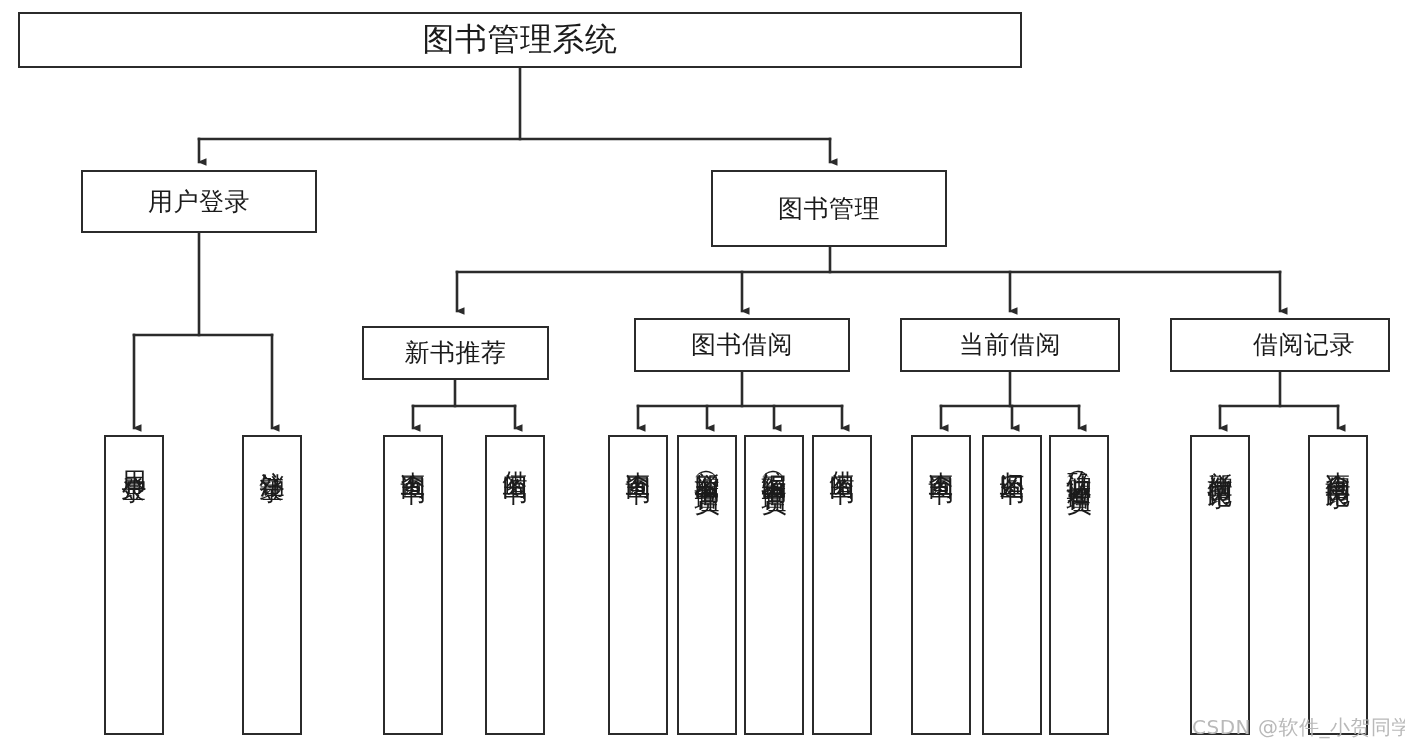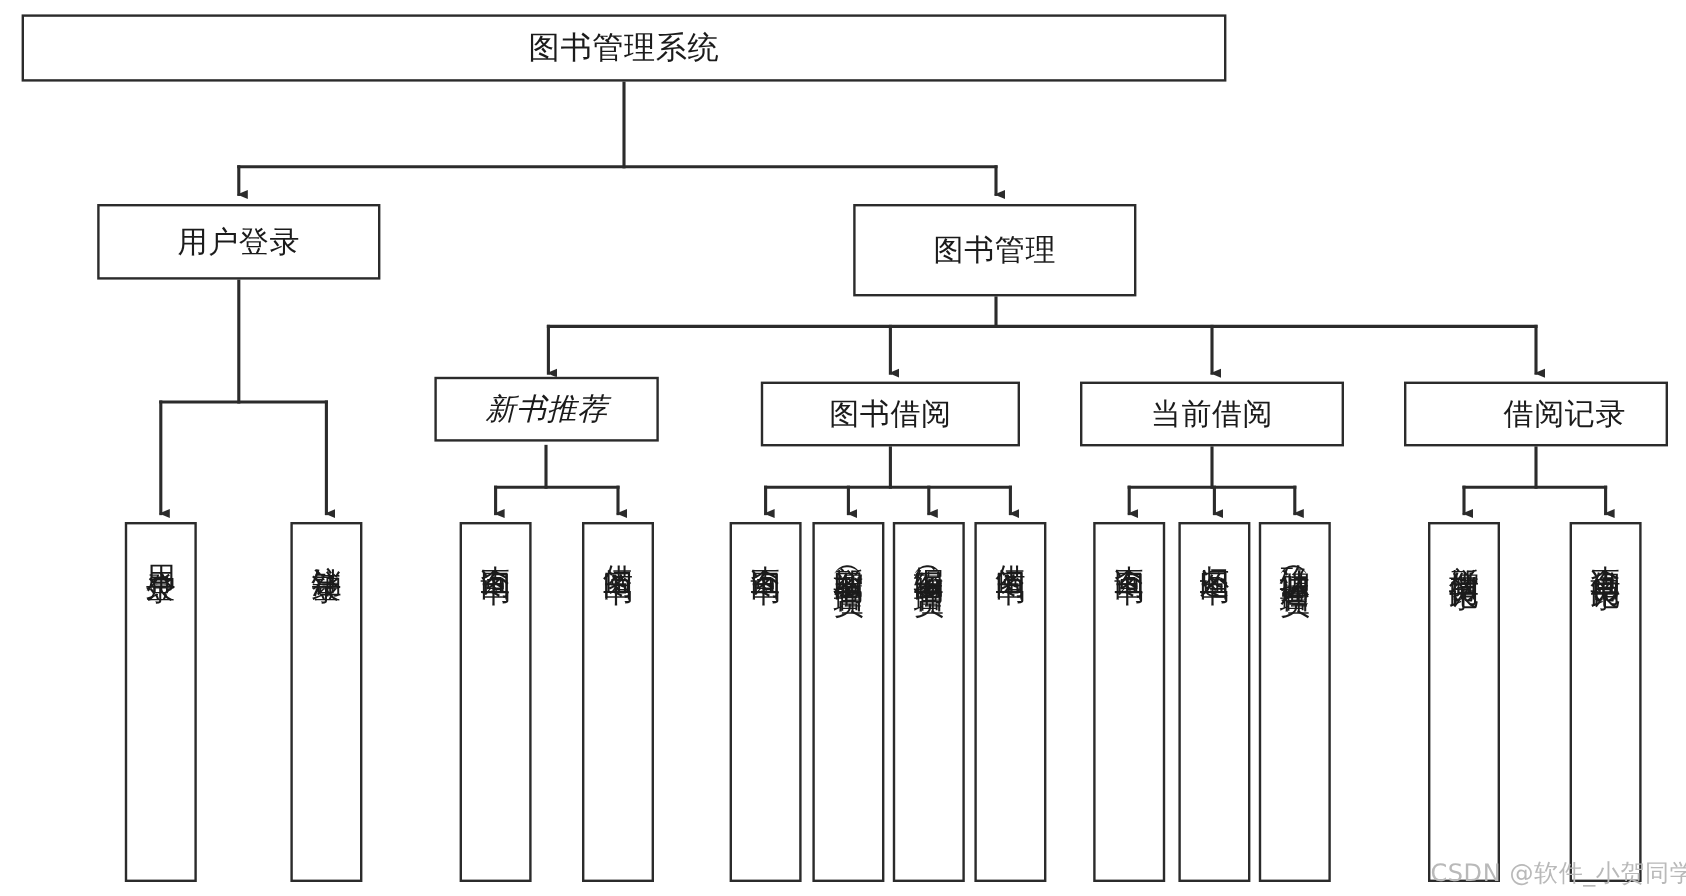--- a/index.html
+++ b/index.html
@@ -37,21 +37,21 @@
   }
   .node .label {
     color: #1b1b1b;
     line-height: 1.18;
     letter-spacing: 0.5px;
   }
   .node.horiz .label {
     font-size: 25px;
   }
   .node.root .label {
-    font-size: 26px;
+    font-size: 32px;
   }
   .node.vert {
     align-items: flex-start;
     justify-content: center;
     padding-top: 14px;
   }
   .node.vert .label {
     writing-mode: vertical-rl;
     text-orientation: upright;
     font-size: 25px;
@@ -126,21 +126,21 @@
     <span class="label">图书管理系统</span>
   </div>
 
   <div class="node horiz" id="l2-0" style="left: 81px; top: 170px; width: 236px; height: 63px;">
     <span class="label">用户登录</span>
   </div>
   <div class="node horiz" id="l2-1" style="left: 711px; top: 170px; width: 236px; height: 77px;">
     <span class="label">图书管理</span>
   </div>
 
-  <div class="node horiz" id="l3-0" style="left: 362px; top: 314px; width: 187px; height: 54px; font-style: italic;">
+  <div class="node horiz" id="l3-0" style="left: 362px; top: 326px; width: 187px; height: 54px;">
     <span class="label">新书推荐</span>
   </div>
   <div class="node horiz" id="l3-2" style="left: 900px; top: 318px; width: 220px; height: 54px;">
     <span class="label">当前借阅</span>
   </div>
   <div class="node horiz" id="l3-1" style="left: 634px; top: 318px; width: 216px; height: 54px;">
     <span class="label">图书借阅</span>
   </div>
   <div class="node horiz" id="l3-3" style="left: 1170px; top: 318px; width: 220px; height: 54px; padding-left: 48px;">
     <span class="label">借阅记录</span>

